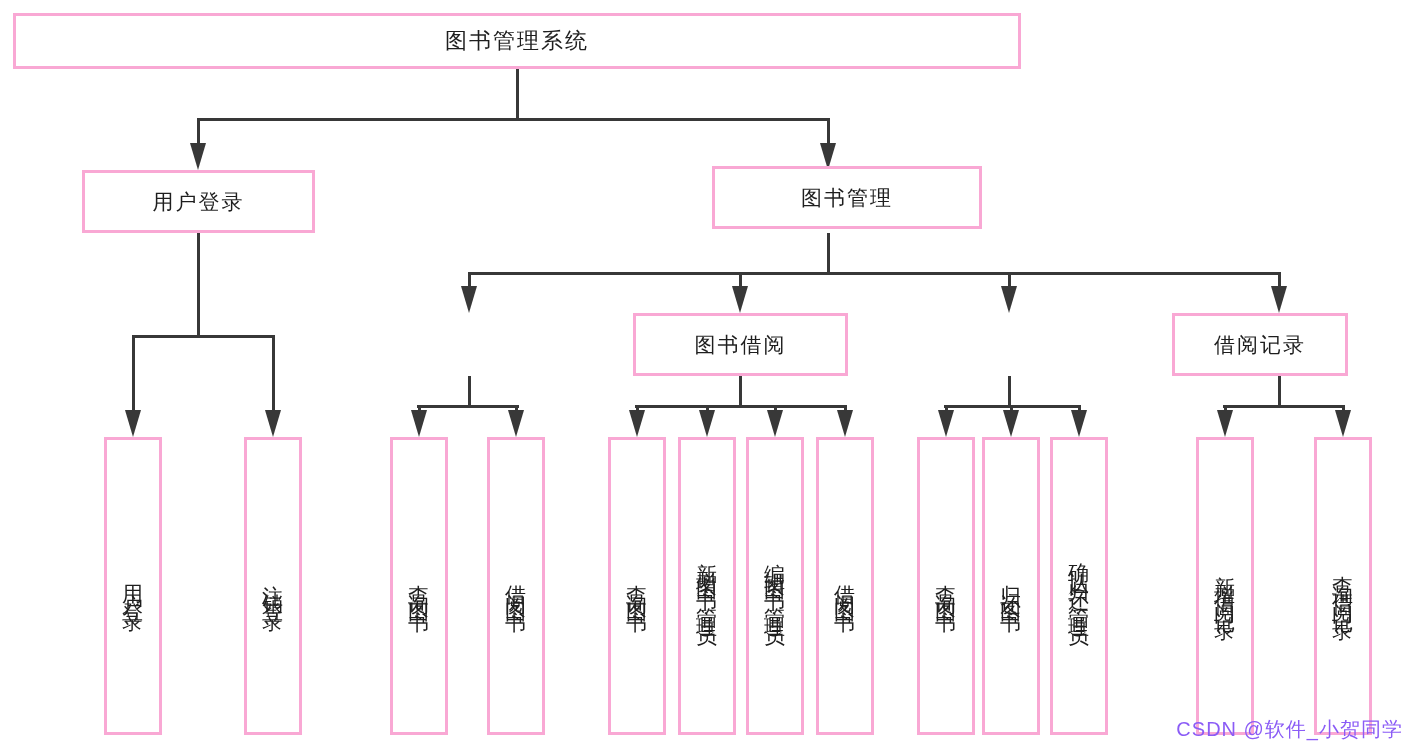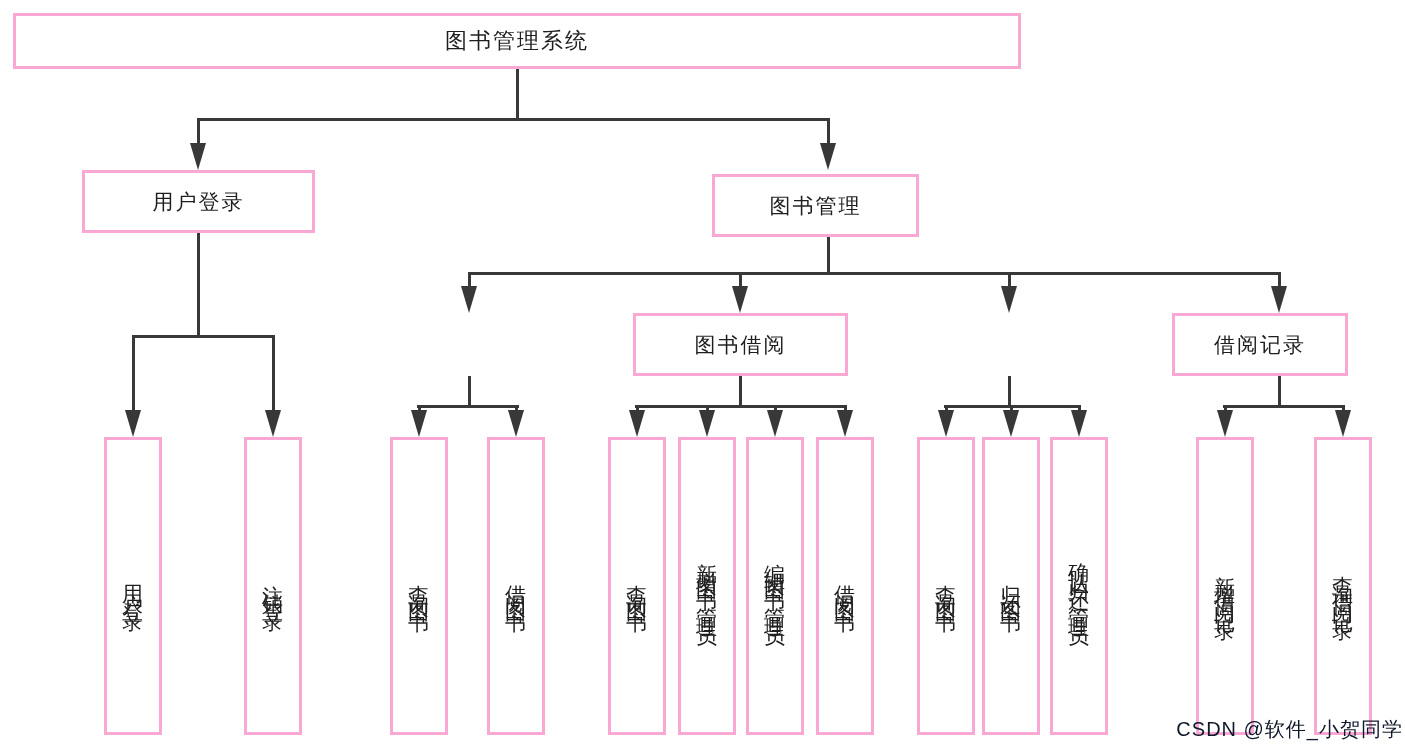--- a/index.html
+++ b/index.html
@@ -51,21 +51,21 @@
     height: 0;
     border-left: 8px solid transparent;
     border-right: 8px solid transparent;
     border-top: 27px solid #383838;
   }
   .watermark {
     position: absolute;
     right: 2px;
     bottom: 4px;
     font-size: 20px;
-    color: #0f172a;
+    color: #8b5cf6;
     letter-spacing: 1px;
     z-index: 5;
     white-space: nowrap;
   }
 </style>
 </head>
 <body>
 
 <div class="canvas">
 
@@ -128,21 +128,21 @@
   <div class="vline" style="left:1342px;top:405px;height:8px"></div>
   <div class="tri" style="left:1335px;top:410px"></div>
 
   <div class="box root" style="left:13px;top:13px;width:1008px;height:56px">
     <span>图书管理系统</span>
   </div>
 
   <div class="box" style="left:82px;top:170px;width:233px;height:63px">
     <span>用户登录</span>
   </div>
-  <div class="box" style="left:712px;top:174px;width:207px;height:63px">
+  <div class="box" style="left:712px;top:166px;width:270px;height:63px">
     <span>图书管理</span>
   </div>
 
   <div class="box" style="left:633px;top:313px;width:215px;height:63px">
     <span>图书借阅</span>
   </div>
   <div class="box" style="left:1172px;top:313px;width:176px;height:63px">
     <span>借阅记录</span>
   </div>
 

